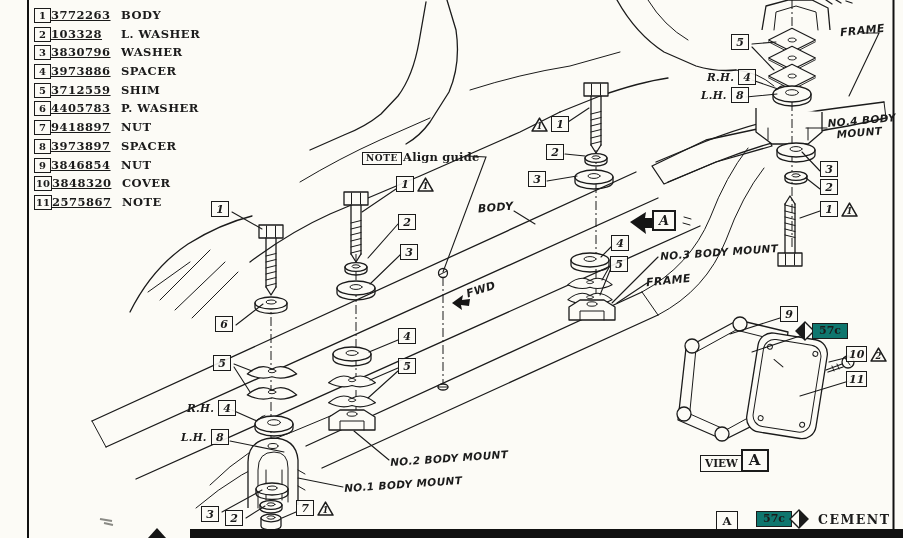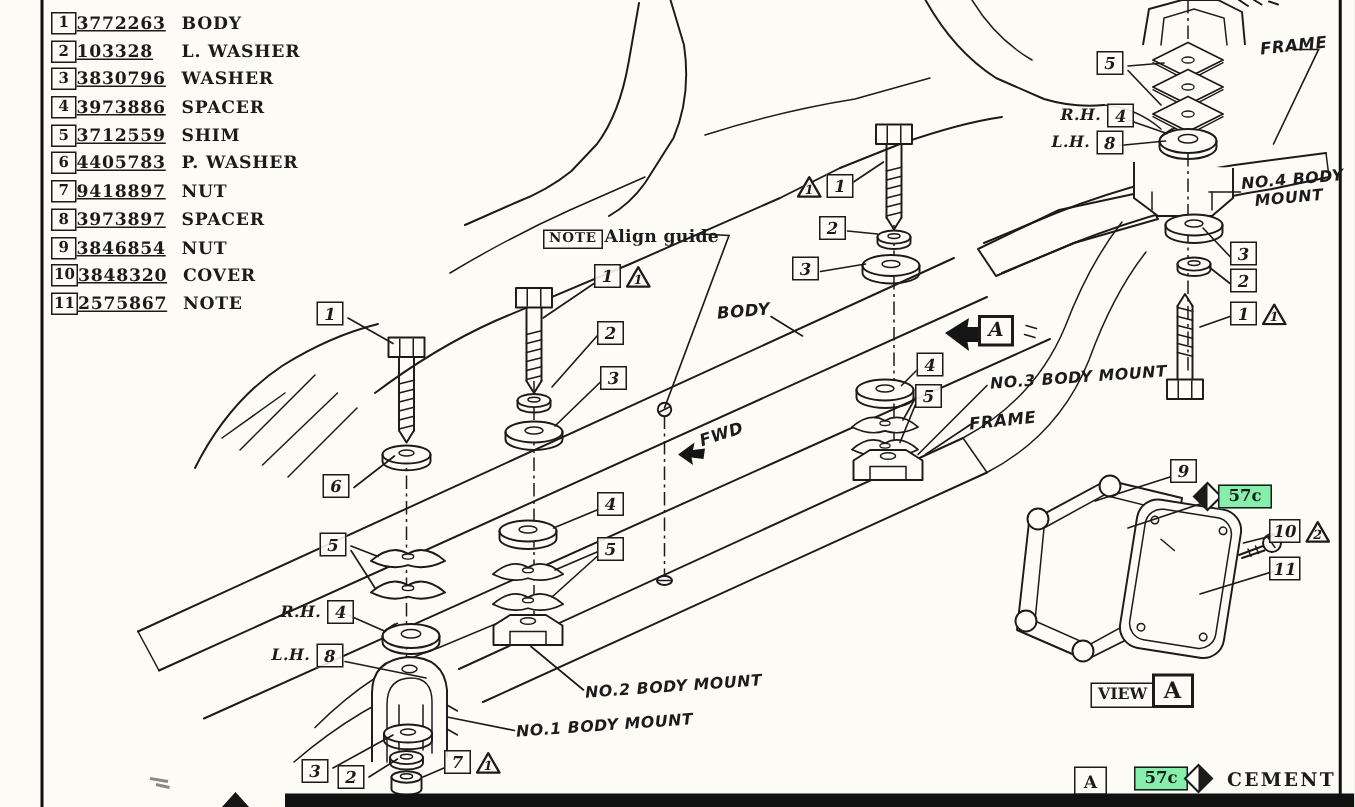--- a/index.html
+++ b/index.html
@@ -45,21 +45,21 @@
   .view-word{border:1.8px solid #1b1b1b;font:bold 10.5px "DejaVu Serif",serif;padding:1px 4px 2px;
              background:#fcfbf6;}
   .view-letter{border:2.2px solid #1b1b1b;font:bold 15px "DejaVu Serif",serif;padding:0px 6px 1px;
              margin-left:-2px;background:#fcfbf6;}
   .abox{position:absolute;display:flex;align-items:center;justify-content:center;width:20px;height:17px;
         border:2.2px solid #1b1b1b;font:italic bold 13px "DejaVu Serif",serif;background:#fcfbf6;}
   .legend-a{position:absolute;display:flex;align-items:center;justify-content:center;width:20px;height:17px;
         border:1.7px solid #1b1b1b;font:bold 11.5px "DejaVu Serif",serif;}
   .flag{position:absolute;display:flex;align-items:center;}
   .flag-box{border:1.7px solid #1b1b1b;font:bold 11px "DejaVu Serif",serif;padding:0 6px 1px;
-            background:#86efac;}
+            background:#0f766e;}
   .dm{fill:#fcfbf6;stroke:#1b1b1b;stroke-width:1.4;}
   .cement{position:absolute;font:bold 12.5px "DejaVu Serif",serif;letter-spacing:1.5px;}
   .bar{position:absolute;left:190px;top:529px;width:713px;height:9px;background:#111;}
 </style>
 </head>
 <body>
 
 <div class="page">
 
   <svg class="art" width="903" height="538" viewBox="0 0 903 538">
@@ -445,21 +445,21 @@
     <span style="display:block">NO.4 BODY</span>
     <span style="display:block;margin-left:8px">MOUNT</span>
   </div>
 
   <div class="note" style="left:362px;top:146px;width:140px">
     <span class="note-tag">NOTE</span><span class="note-text">Align guide</span>
   </div>
 
   <div class="abox" style="left:652px;top:210px">A</div>
 
-  <div class="viewmark" style="left:727px;top:449px">
+  <div class="viewmark" style="left:700px;top:449px">
     <span class="view-word">VIEW</span>
     <span class="view-letter">A</span>
   </div>
 
   <div class="flag" style="left:794px;top:320px">
     <svg width="22" height="22" style="margin-right:-4px">
         <polygon class="dm" points="11,2 20,11 11,20 2,11"></polygon>
         <path d="M11,2 L2,11 L11,20 Z" fill="#1b1b1b"></path>
       </svg>
     <span class="flag-box">57c</span>

